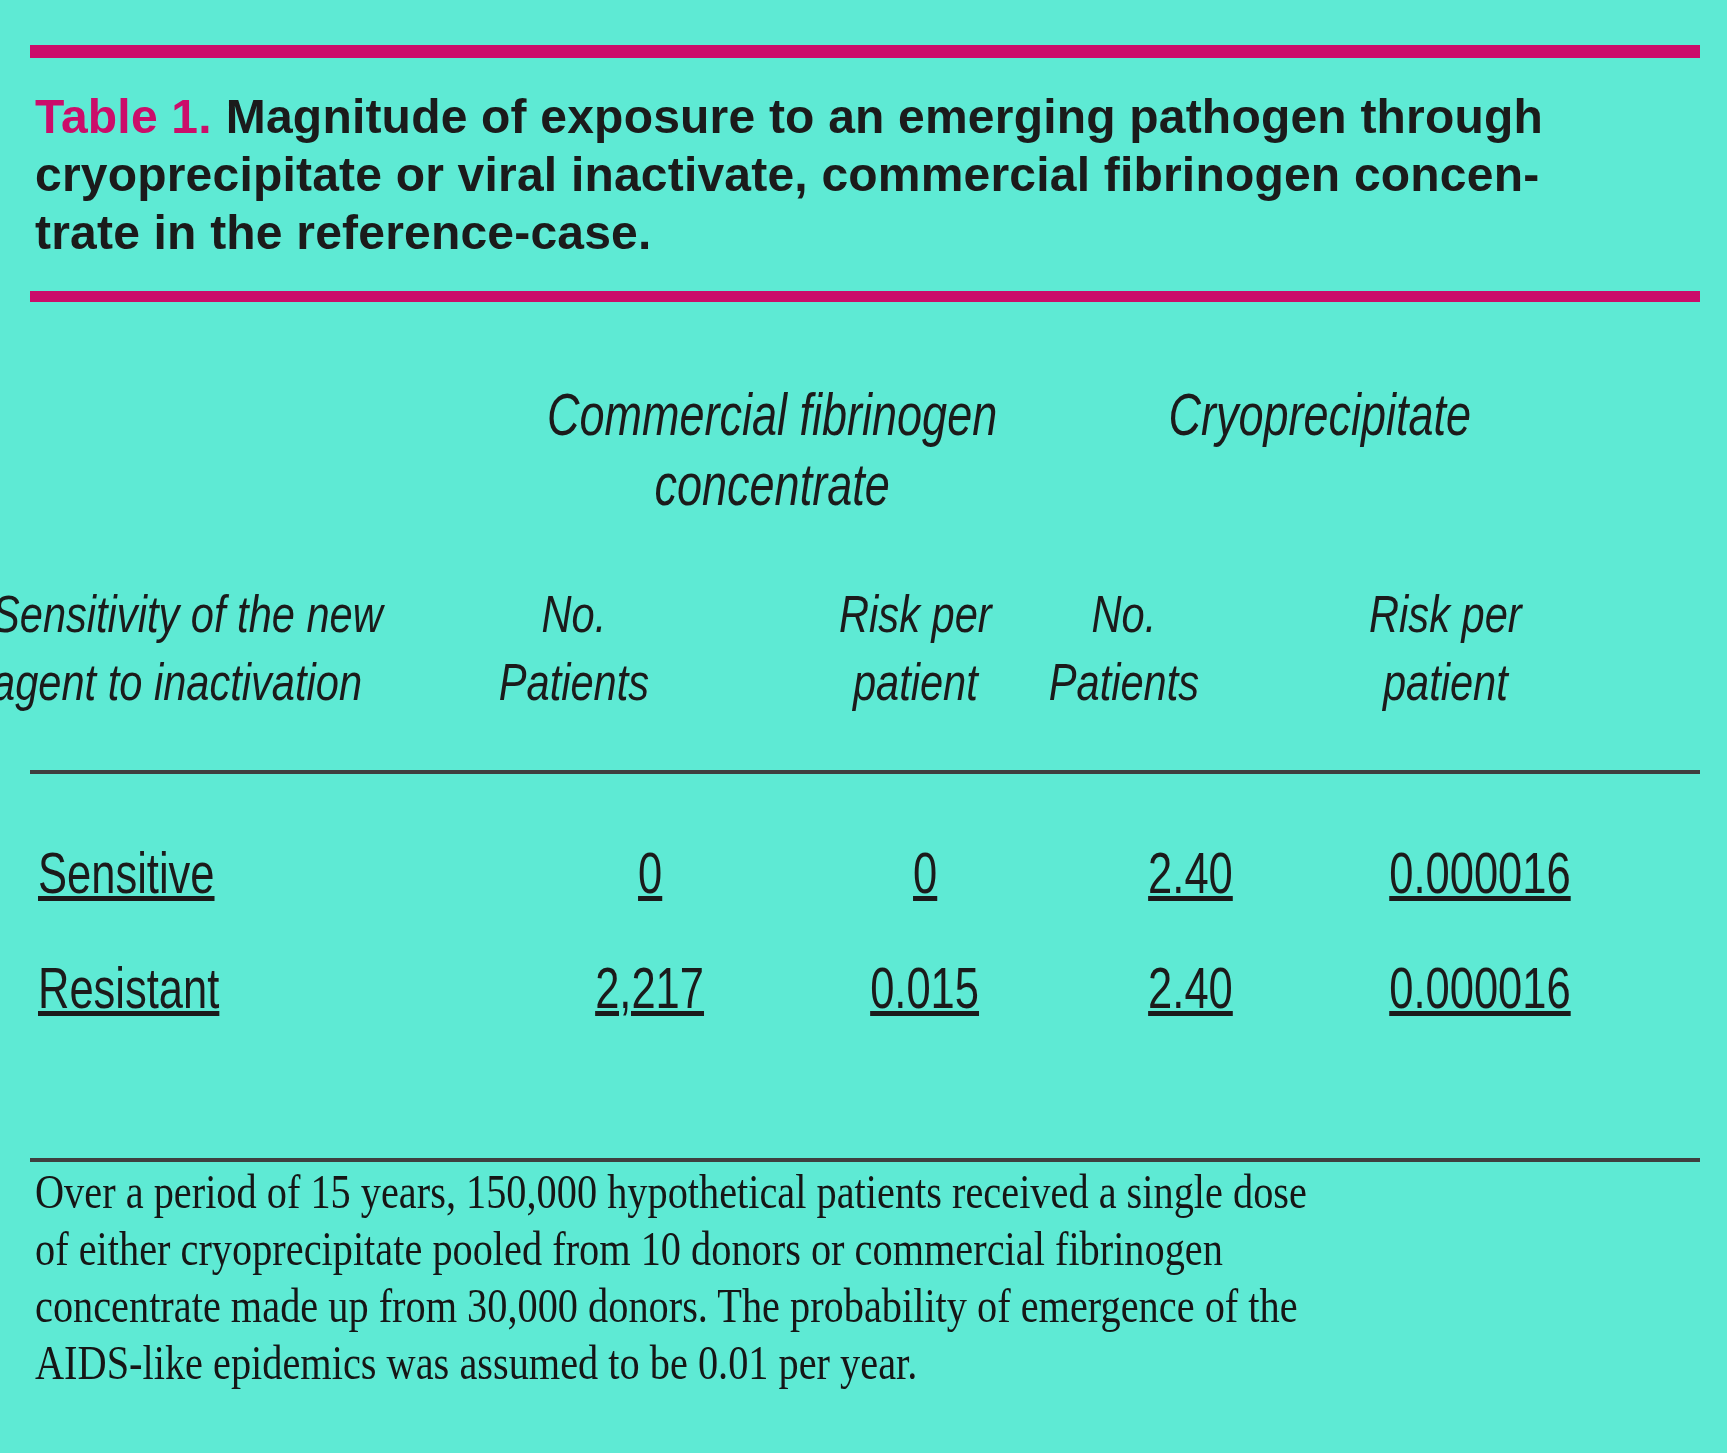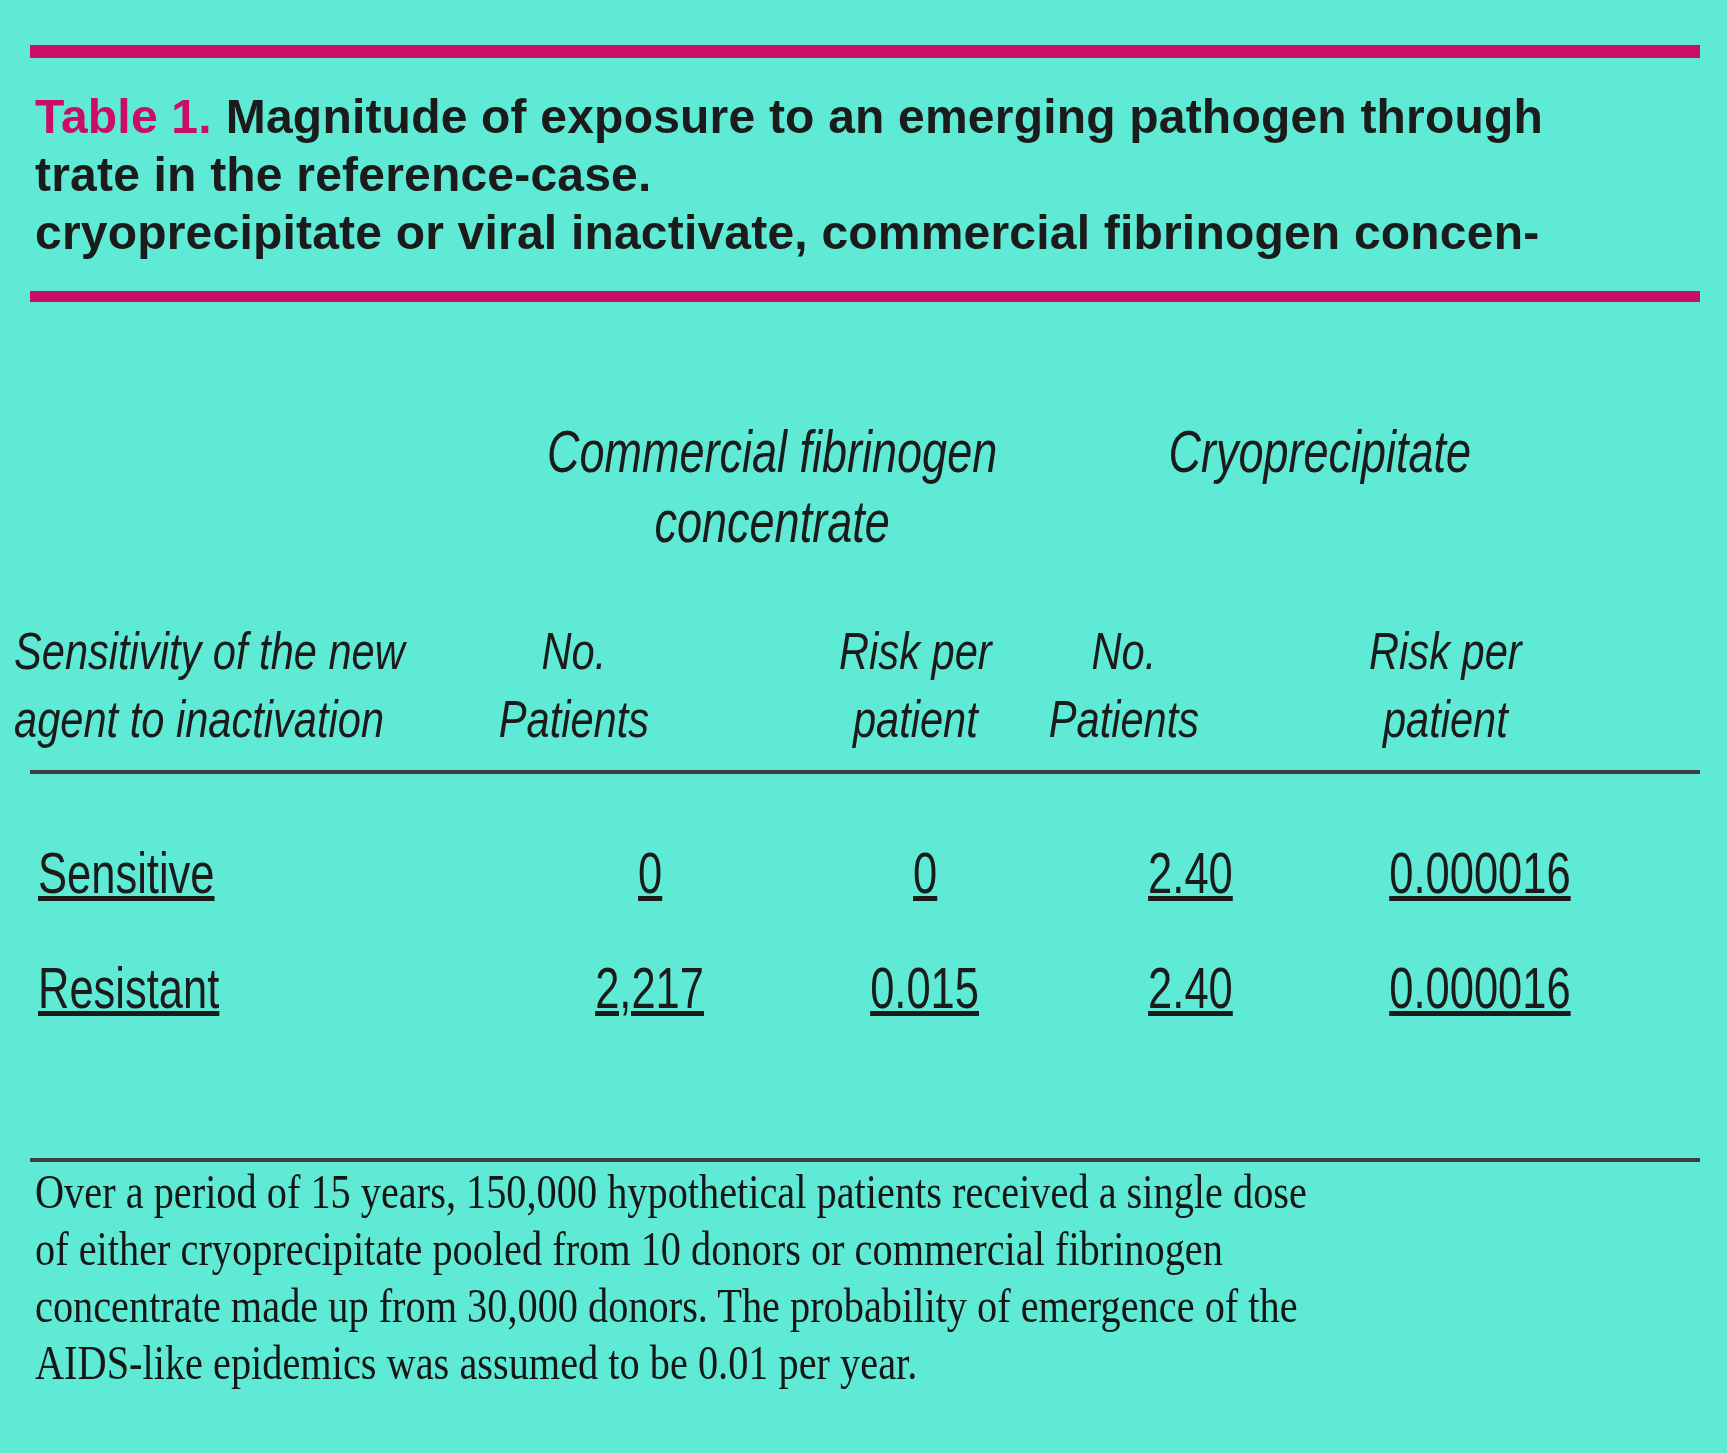--- a/index.html
+++ b/index.html
@@ -35,36 +35,35 @@
   .title-label { margin-right: 14px; }
 
   
   .thead {
     position: absolute;
     left: 30px; top: 380px;
     width: 1580px;
     display: grid;
     grid-template-columns: 450px 340px 210px 320px 260px;
     grid-template-rows: 200px auto;
-    margin-top: 37px;
   }
   .group-cell {
     display: flex; justify-content: center; align-items: flex-start;
     font-style: italic; font-size: 60px; line-height: 70px;
   }
   .group-commercial { grid-column: 2 / 4; grid-row: 1; position: relative; left: 17px; }
   .group-cryo      { grid-column: 4 / 6; grid-row: 1; position: relative; left: 0; }
   .group-cell .cx { transform: scaleX(0.75); transform-origin: center top; text-align: center; white-space: nowrap; }
 
   .colhead-cell {
     grid-row: 2;
     display: flex; justify-content: flex-start; align-items: flex-start;
     font-style: italic; font-size: 52px; line-height: 68px;
   }
-  .colhead-stub { justify-content: center; padding-left: 6px; }
+  .colhead-stub { justify-content: flex-end; padding-left: 6px; }
   .colhead-cell .cx { transform: scaleX(0.8); transform-origin: center top; text-align: center; white-space: nowrap; }
   .colhead-stub .cx { transform-origin: left top; text-align: left; }
 
   
   .tbody {
     position: absolute;
     left: 30px; top: 838px;
     width: 1580px;
     display: grid;
     grid-template-columns: 450px 340px 210px 320px 260px;
@@ -92,22 +91,22 @@
 </style>
 </head>
 <body>
 
 <div class="page">
 
   <div class="rule rule-accent-top" style="background: rgb(203, 13, 106);"></div>
 
   <div class="title">
     <div class="title-line"><span class="title-label" style="color: rgb(203, 13, 106);">Table 1.</span><span>Magnitude of exposure to an emerging pathogen through</span></div>
+    <div class="title-line">cryoprecipitate or viral inactivate, commercial fibrinogen concen-</div>
     <div class="title-line">trate in the reference-case.</div>
-    <div class="title-line">cryoprecipitate or viral inactivate, commercial fibrinogen concen-</div>
   </div>
 
   <div class="rule rule-accent-mid" style="background: rgb(203, 13, 106);"></div>
 
   <div class="thead">
     <div class="group-cell group-commercial">
       <div class="cx">
         <div>Commercial fibrinogen</div>
         <div>concentrate</div>
       </div>

